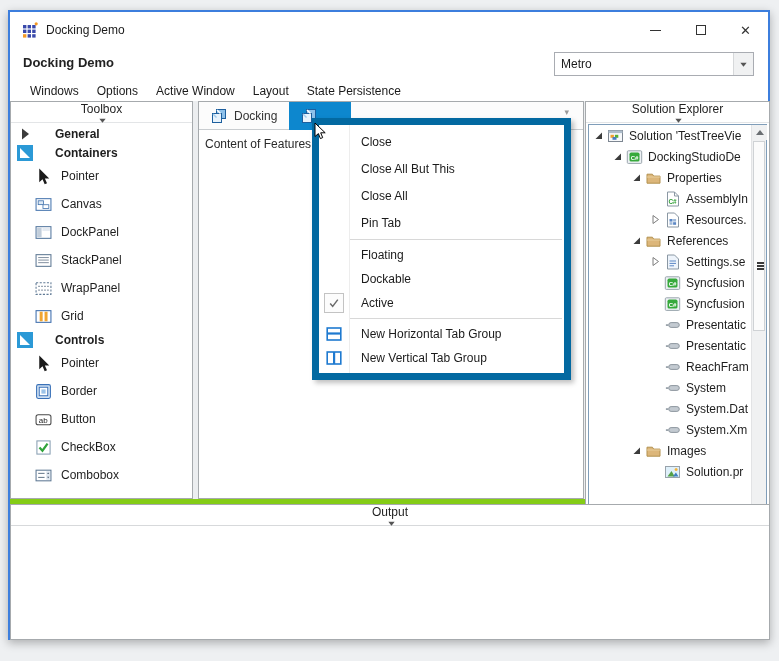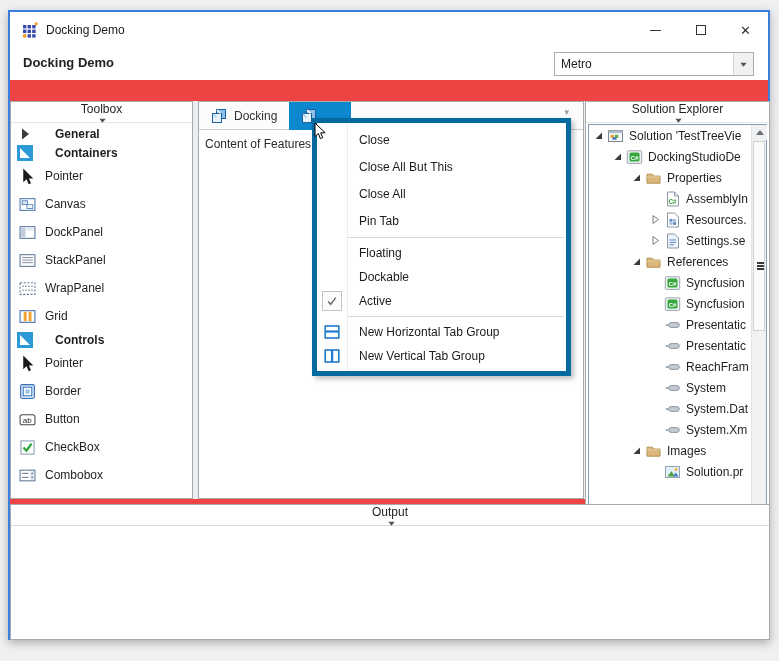--- a/index.html
+++ b/index.html
@@ -7,21 +7,21 @@
   body {
     background: #eef0f2;
     font-family: "Liberation Sans", sans-serif;
     font-size: 12px;
     color: #1e1e1e;
     position: relative;
     overflow: hidden;
   }
   .window {
     position: absolute; left: 8px; top: 10px; width: 762px; height: 630px;
-    background: #ef4444;
+    background: #84cc16;
     border: 2px solid #3c7edd;
     box-shadow: 0 3px 9px rgba(0,0,0,.28);
   }
   
   .titlebar { position: absolute; left:0; right:0; top:0; height:36px; background:#fff; display:flex; align-items:center; }
   .app-icon { margin-left: 12px; width:16px; height:16px; }
   .title-text { margin-left: 8px; color:#1a1a1a; }
   .win-btns { position:absolute; right:0; top:0; height:36px; display:flex; }
   .win-btn { width:45px; height:36px; display:flex; align-items:center; justify-content:center; color:#333; }
   .glyph-min { display:block; width:11px; border-top:1.5px solid #333; }
@@ -40,21 +40,21 @@
   .panel { position:absolute; background:#fff; border:1px solid #a6aaad; }
   .panel-head { height:21px; display:flex; align-items:center; padding:0 6px; background:#fff; border-bottom:1px solid #e3e5e7;flex-direction:column; }
   .panel-head .ptitle { flex:1; color:#1f1f1f; }
   .phead-ic { width:16px; height:14px; display:flex; align-items:center; justify-content:center; color:#555; font-size:9px; margin-left:2px; }
   .phead-ic svg { display:block; }
   
   .toolbox { left:0; top:0; width:183px; height:398px; }
   .tb-list { position:absolute; left:0; right:0; top:22px; bottom:0; background:#fff; overflow:hidden; }
   .tb-cat { height:19px; display:flex; align-items:center; padding-left:6px; font-weight:bold;gap:15px; }
   .tb-cat .cat-ic { width:16px; height:16px; margin-right:7px; }
-  .tb-item { height:28px; display:flex; align-items:center; padding-left:8px; }
+  .tb-item { height:28px; display:flex; align-items:center; padding-left:8px;margin-left:16px; }
   .tb-item .ti { width:17px; height:17px; margin-right:9px; }
   
   .docpanel { left:188px; top:0; width:386px; height:398px; }
   .tabstrip { position:absolute; left:0; right:0; top:0; height:28px; background:#fcfcfc; border-bottom:1px solid #c9cdd0; display:flex; }
   .tab { height:28px; display:flex; align-items:center; padding:0 12px; color:#333; }
   .tab svg { width:16px; height:16px; margin-right:7px; }
   .tab.sel { background:#0d87ce; color:#fff; width:62px; }
   .strip-chev { position:absolute; right:14px; top:5px; color:#9a9a9a; font-size:9px; }
   .doc-content { position:absolute; left:0; right:0; top:28px; bottom:0; background:#fff; padding:7px 6px; color:#2a2a2a; }
   
@@ -77,21 +77,21 @@
   .tri-right { width:0; height:0; border-top:4px solid transparent; border-bottom:4px solid transparent; border-left:5px solid #6a6e72; }
   .vsb-thumb { position:absolute; left:1px; right:1px; top:16px; height:190px; background:#fbfbfb; border:1px solid #cfd2d5; }
   .vsb-grip { position:absolute; left:3px; top:120px; width:7px; height:8px; background:repeating-linear-gradient(#3a3a3a 0 1.6px, #fbfbfb 1.6px 3px); }
   .hsb-thumb { position:relative; width:78px; height:15px; background:#fbfbfb; border:1px solid #cfd2d5; display:flex; align-items:center; justify-content:center; }
   .hsb-grip { width:9px; height:7px; background:repeating-linear-gradient(90deg,#4a4a4a 0 1.2px, #fbfbfb 1.2px 3px); }
   
   .output { left:0; top:492px; width:760px; height:136px; position:absolute; background:#fff; border:1px solid #a6aaad; }
   .output .panel-head { border-bottom:1px solid #d7d9db; }
   .output-content { position:absolute; left:0; right:0; top:22px; bottom:0; background:#fff; }
   
-  .ctx { position:absolute; left:302px; top:106px; width:259px; background:#fff; border:5px solid #0369a1; box-shadow:3px 3px 5px rgba(0,0,0,.25); padding:3px 0; z-index:20; }
+  .ctx { position:absolute; left:302px; top:106px; width:259px; background:#fff; border:7px solid #0369a1; box-shadow:3px 3px 5px rgba(0,0,0,.25); padding:3px 0; z-index:20; }
   .ctx::before { content:""; position:absolute; left:30px; top:0; bottom:0; width:1px; background:#ededed; }
   .ctx-item { position:relative; display:flex; align-items:center; color:#1b1b1b; }
   .ctx-item.h27 { height:27px; }
   .ctx-item.h24 { height:24px; }
   .ctx-icell { width:30px; flex:0 0 30px; display:flex; align-items:center; justify-content:center; }
   .ctx-label { padding-left:12px; }
   .ctx-sep { height:1px; background:#d8d8d8; margin:3px 2px 3px 31px; }
   .ctx-check { width:20px; height:20px; border:1px solid #c3c3c3; background:#fcfcfc; display:flex; align-items:center; justify-content:center; }
   .cursor { position:absolute; left:304px; top:110px; z-index:30; width:13px; height:19px; }
 </style>
@@ -277,20 +277,27 @@
     <div class="theme-combo">
       <span class="val">Metro</span>
       <span class="combo-btn">
           <svg width="9" height="9">
             <use href="#sym-chevdown"></use>
           </svg>
         </span>
     </div>
   </div>
 
+  <div class="menubar">
+    <span class="menu-item">Windows</span>
+    <span class="menu-item">Options</span>
+    <span class="menu-item">Active Window</span>
+    <span class="menu-item">Layout</span>
+    <span class="menu-item">State Persistence</span>
+  </div>
 
   <div class="main">
 
     <div class="panel toolbox">
       <div class="panel-head">
         <span class="ptitle">Toolbox</span>
         <span class="phead-ic">
             <svg width="9" height="9">
               <use href="#sym-chevdown"></use>
             </svg>
@@ -472,37 +479,37 @@
             </div>
             <div class="tree-row" style="padding-left: 61px;">
               <svg class="exp">
                 <use href="#sym-exp-collapsed"></use>
               </svg>
               <svg class="tree-ic">
                 <use href="#sym-resx"></use>
               </svg>
               <span class="tree-label">Resources.</span>
             </div>
-            <div class="tree-row" style="padding-left: 61px;">
-              <svg class="exp">
-                <use href="#sym-exp-collapsed"></use>
-              </svg>
-              <svg class="tree-ic">
-                <use href="#sym-settings"></use>
-              </svg>
-              <span class="tree-label">Settings.se</span>
-            </div>
             <div class="tree-row" style="padding-left: 42px;">
               <svg class="exp">
                 <use href="#sym-exp-expanded"></use>
               </svg>
               <svg class="tree-ic">
                 <use href="#sym-folder"></use>
               </svg>
               <span class="tree-label">References</span>
+            </div>
+            <div class="tree-row" style="padding-left: 61px;">
+              <svg class="exp">
+                <use href="#sym-exp-collapsed"></use>
+              </svg>
+              <svg class="tree-ic">
+                <use href="#sym-settings"></use>
+              </svg>
+              <span class="tree-label">Settings.se</span>
             </div>
             <div class="tree-row" style="padding-left: 61px;">
               <span class="exp-spacer"></span>
               <svg class="tree-ic">
                 <use href="#sym-csproj"></use>
               </svg>
               <span class="tree-label">Syncfusion</span>
             </div>
             <div class="tree-row" style="padding-left: 61px;">
               <span class="exp-spacer"></span>

